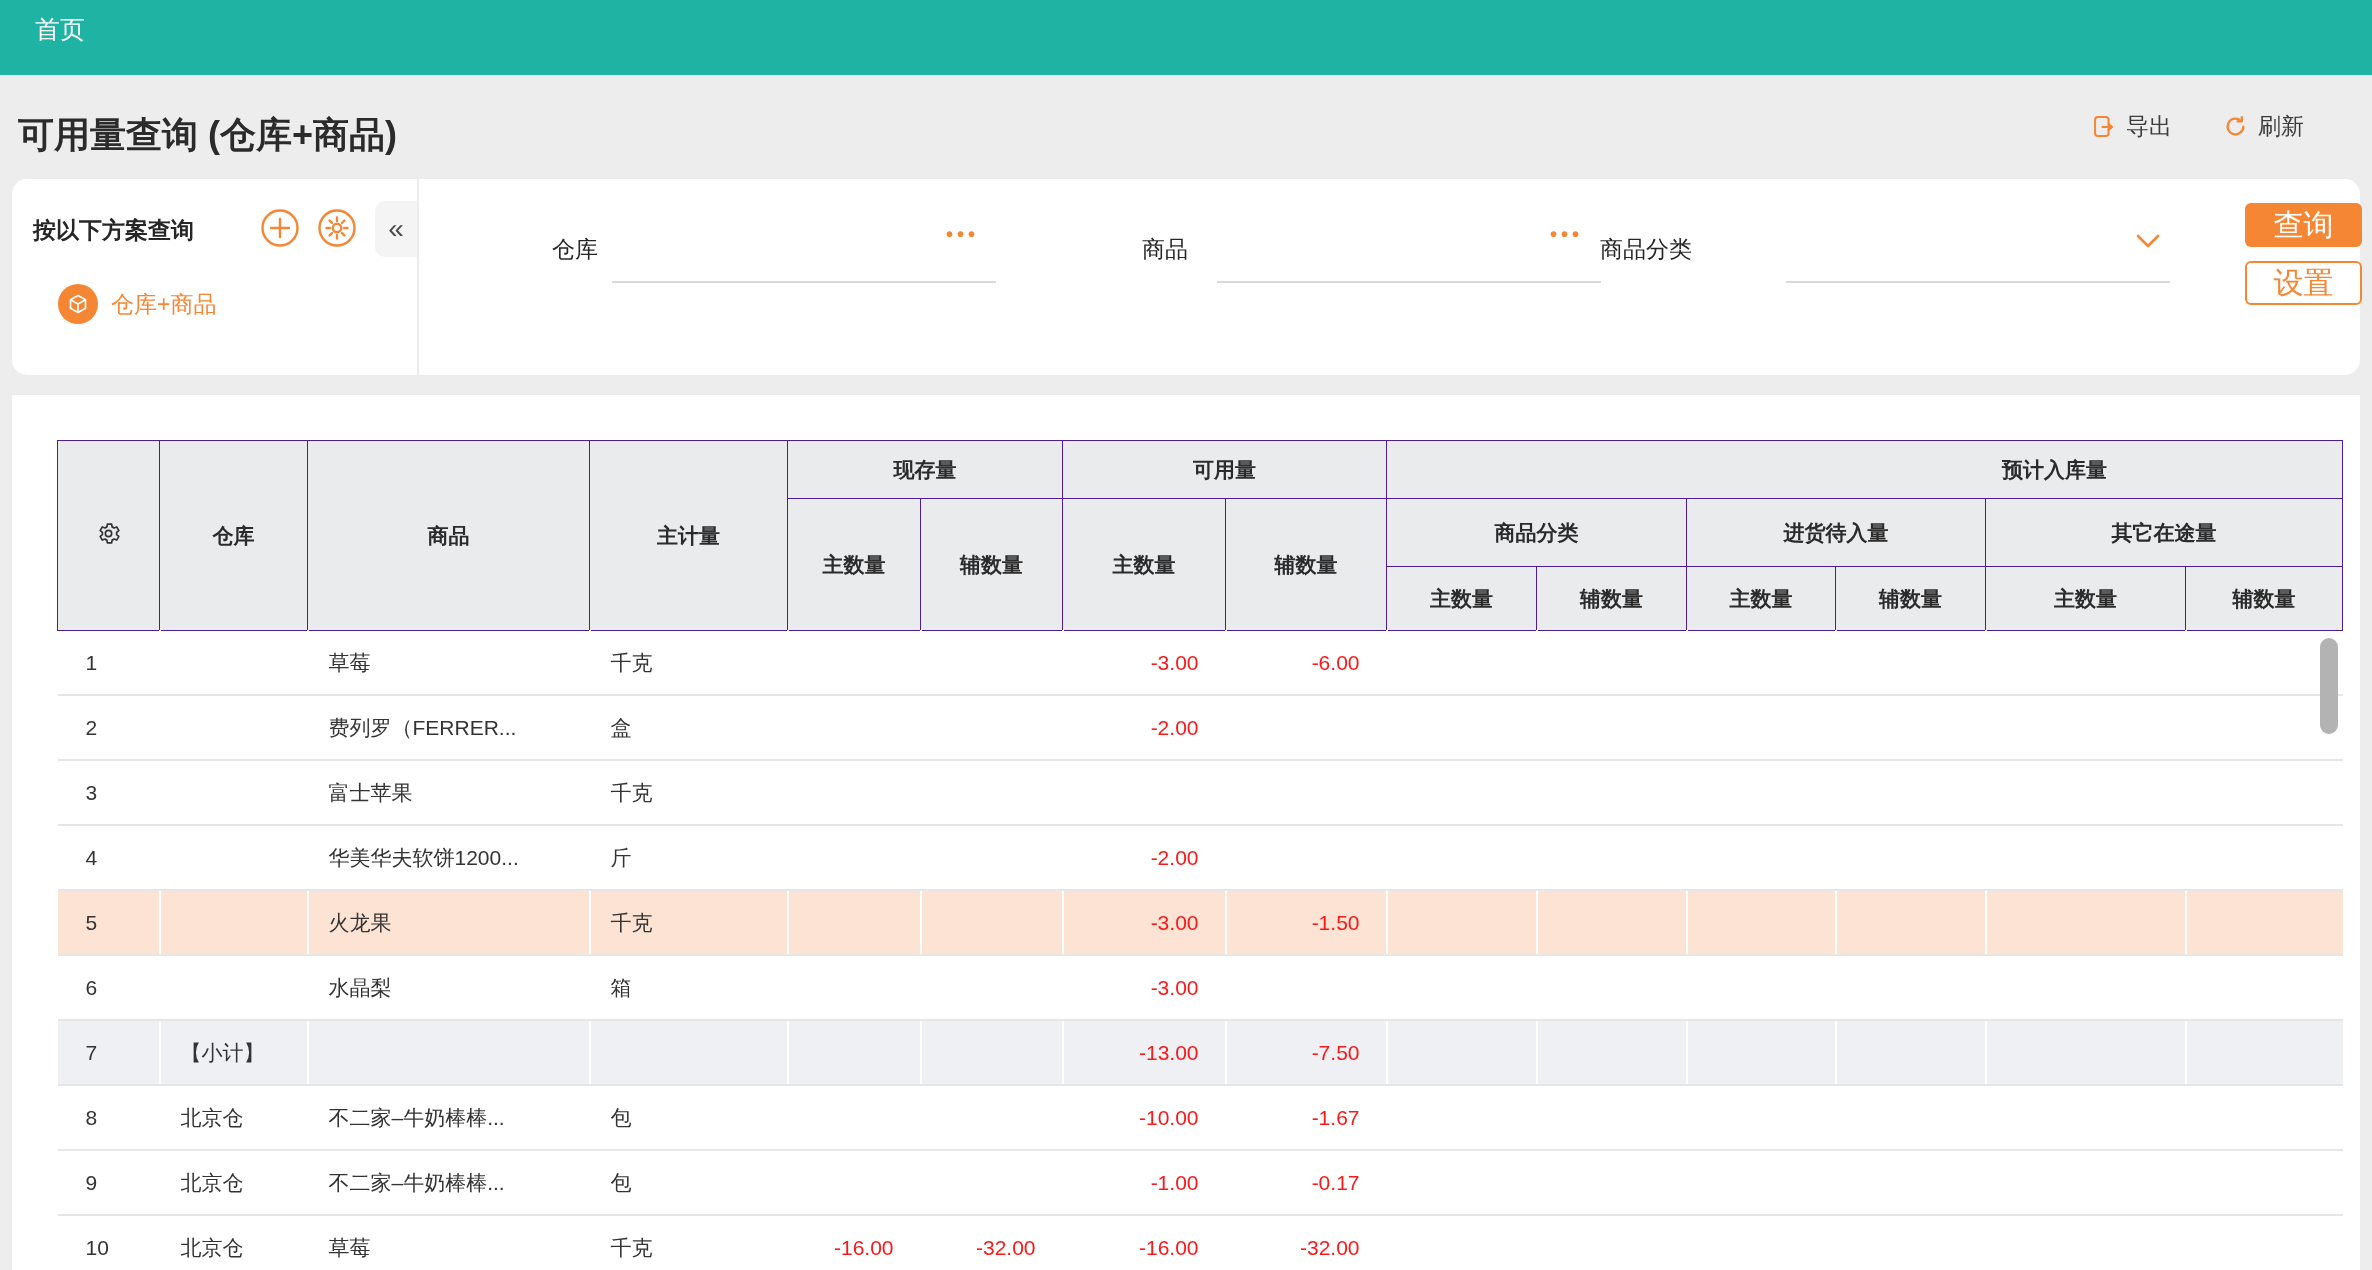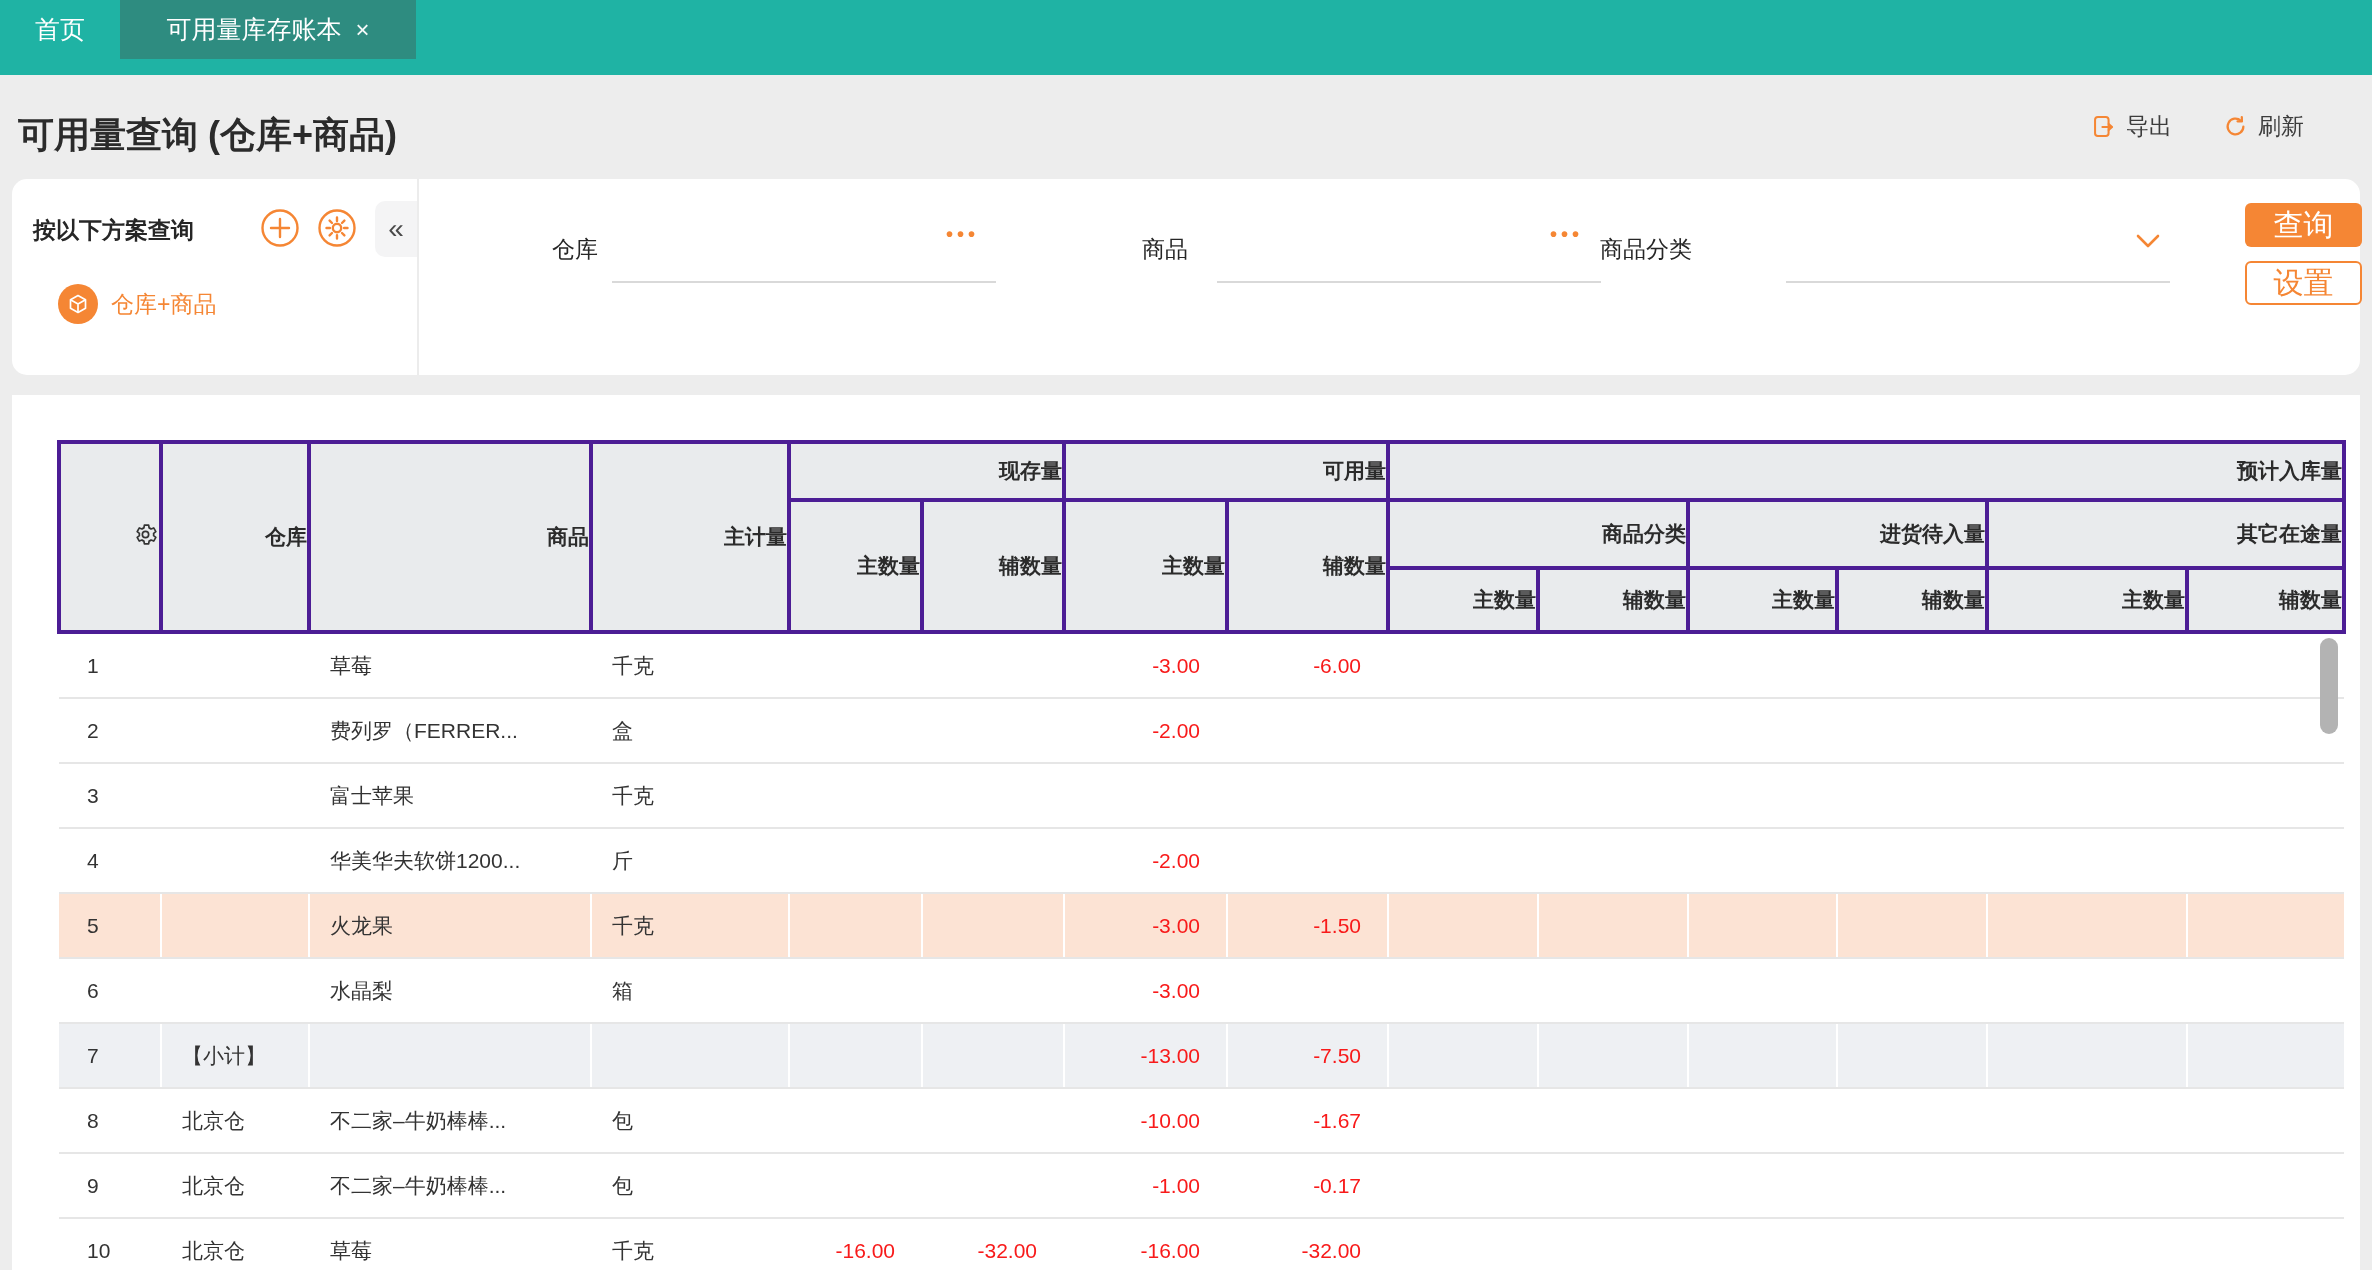--- a/index.html
+++ b/index.html
@@ -35,43 +35,39 @@
   .f-line{position:absolute;top:58px;height:44px;border-bottom:2px solid #D9D9D9;cursor:text;}
   .f-more{position:absolute;top:44px;color:#F58634;font-size:20px;letter-spacing:4px;font-weight:700;cursor:pointer;}
   .f-chevron{position:absolute;top:52px;cursor:pointer;}
   .btn{position:absolute;left:2233px;width:117px;height:44px;border-radius:6px;font-size:30px;display:flex;align-items:center;justify-content:center;cursor:pointer;box-sizing:border-box;}
   .btn-query{top:24px;background:#F58634;color:#fff;}
   .btn-settings{top:82px;background:#fff;color:#F58634;border:2px solid #F58634;}
 
   
   .table-panel{position:absolute;left:12px;top:395px;width:2348px;height:875px;background:#fff;overflow:hidden;}
   table{border-collapse:collapse;table-layout:fixed;width:2285px;margin:45px 0 0 45px;}
-  thead th{background:#E9EBED;border:4px solid #4c1d95;font-size:21px;font-weight:600;color:#2b2b2b;text-align:right;padding:0;}
+  thead th{background:#E9EBED;border:1px solid #4c1d95;font-size:21px;font-weight:600;color:#2b2b2b;text-align:center;padding:0;}
   .h-r1{height:58px;} .h-r2{height:68px;} .h-r3{height:64px;}
   th.h-expected{padding-left:380px;}
   tbody td{height:63px;font-size:21px;color:#333;border-bottom:2px solid #E6E6E6;border-right:2px solid #fff;padding:0;background:#fff;}
   tbody td:last-child{border-right:none;}
   td.c-num{padding-left:28px;}
   td.c-txt{padding-left:20px;white-space:nowrap;overflow:hidden;}
   td.c-val{text-align:right;padding-right:26px;color:#F81A1A;}
   tr.hl-selected td{background:#FCE3D4;}
   tr.hl-subtotal td{background:#EEF0F3;}
 
   .vscroll-thumb{position:absolute;left:2320px;top:638px;width:18px;height:96px;border-radius:9px;background:#B3B3B3;cursor:pointer;}
 </style>
 </head>
 <body>
 
 <div class="topbar">
   <div class="tab tab-home">
     <span>首页</span>
-  </div>
-  <div class="tab tab-active">
-    <span>可用量库存账本</span>
-    <span class="tab-close">×</span>
   </div>
 </div>
 
 <div class="titlebar">
   <div class="page-title">可用量查询 (仓库+商品)</div>
   <div class="title-actions">
     <div class="t-act">
       <svg width="27" height="27" viewBox="0 0 24 24" fill="none" stroke="#F58634" stroke-width="1.8" stroke-linecap="round" stroke-linejoin="round">
         <rect x="4.5" y="3.5" width="12" height="17" rx="2.5"></rect>
         <path d="M11 12.5h8.2"></path>

